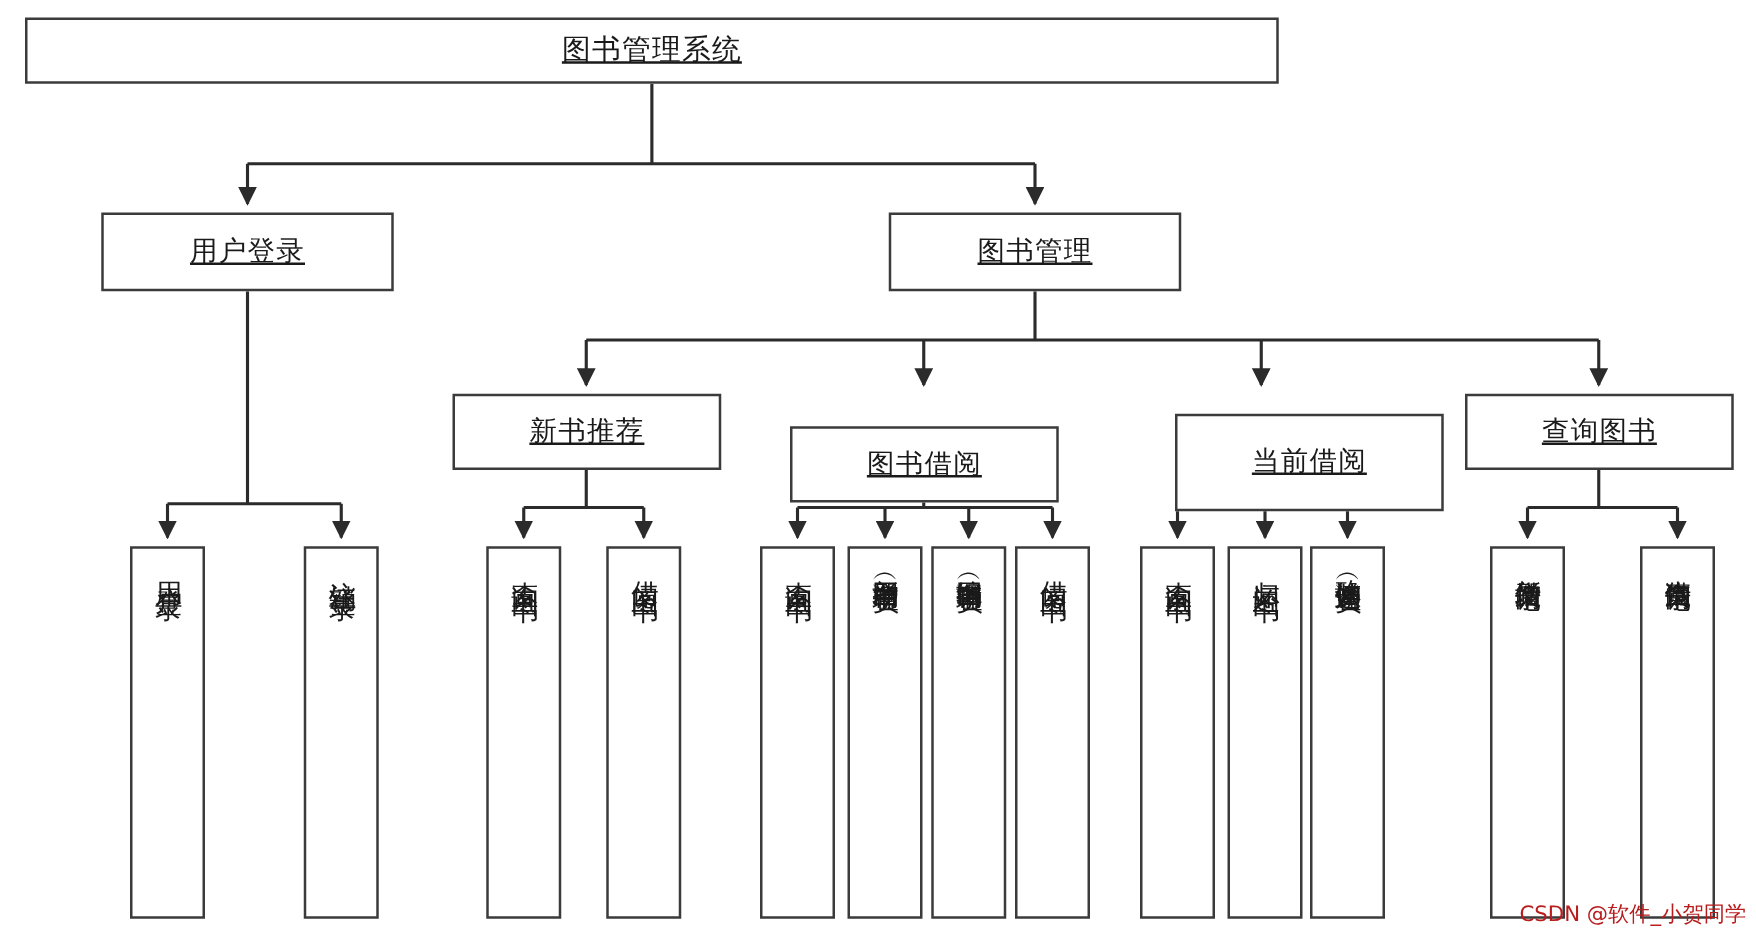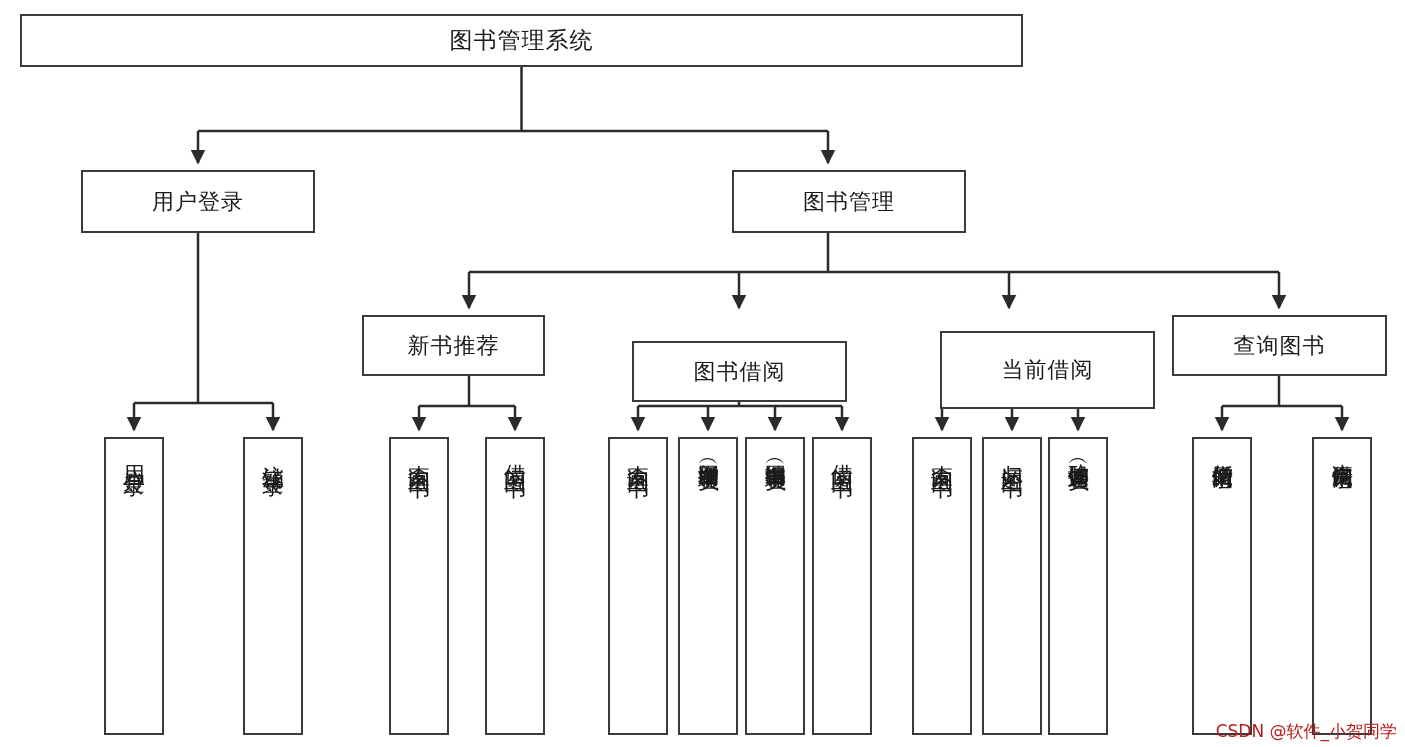--- a/index.html
+++ b/index.html
@@ -38,20 +38,21 @@
   }
   .node .label {
     line-height: 1.15;
     white-space: nowrap;
     text-align: center;
   }
   
   .node.horiz .label {
     font-size: 22px;
     letter-spacing: 1px;
+    text-decoration: underline;
   }
   .node.root .label {
     font-size: 23px;
     letter-spacing: 1px;
   }
   
   .node.vert {
     align-items: flex-start;
     justify-content: center;
     padding-top: 8px;
@@ -134,25 +135,25 @@
     </g>
   </svg>
 
   <div class="node horiz root" style="left:20px; top:14px; width:1003px; height:53px;">
     <span class="label">图书管理系统</span>
   </div>
 
   <div class="node horiz" style="left:81px; top:170px; width:234px; height:63px;">
     <span class="label">用户登录</span>
   </div>
-  <div class="node horiz" style="left:732px; top:170px; width:234px; height:63px;">
+  <div class="node horiz" style="left:711px; top:170px; width:234px; height:63px;">
     <span class="label">图书管理</span>
   </div>
 
-  <div class="node horiz" style="left:362px; top:315px; width:183px; height:61px;">
+  <div class="node horiz" style="left:362px; top:315px; width:215px; height:61px;">
     <span class="label">新书推荐</span>
   </div>
   <div class="node horiz" style="left:632px; top:315px; width:215px; height:61px;margin-top:26px;">
     <span class="label">图书借阅</span>
   </div>
   <div class="node horiz" style="left:940px; top:315px; width:215px; height:78px;margin-top:16px;">
     <span class="label">当前借阅</span>
   </div>
   <div class="node horiz" style="left:1172px; top:315px; width:215px; height:61px;">
     <span class="label">查询图书</span>

